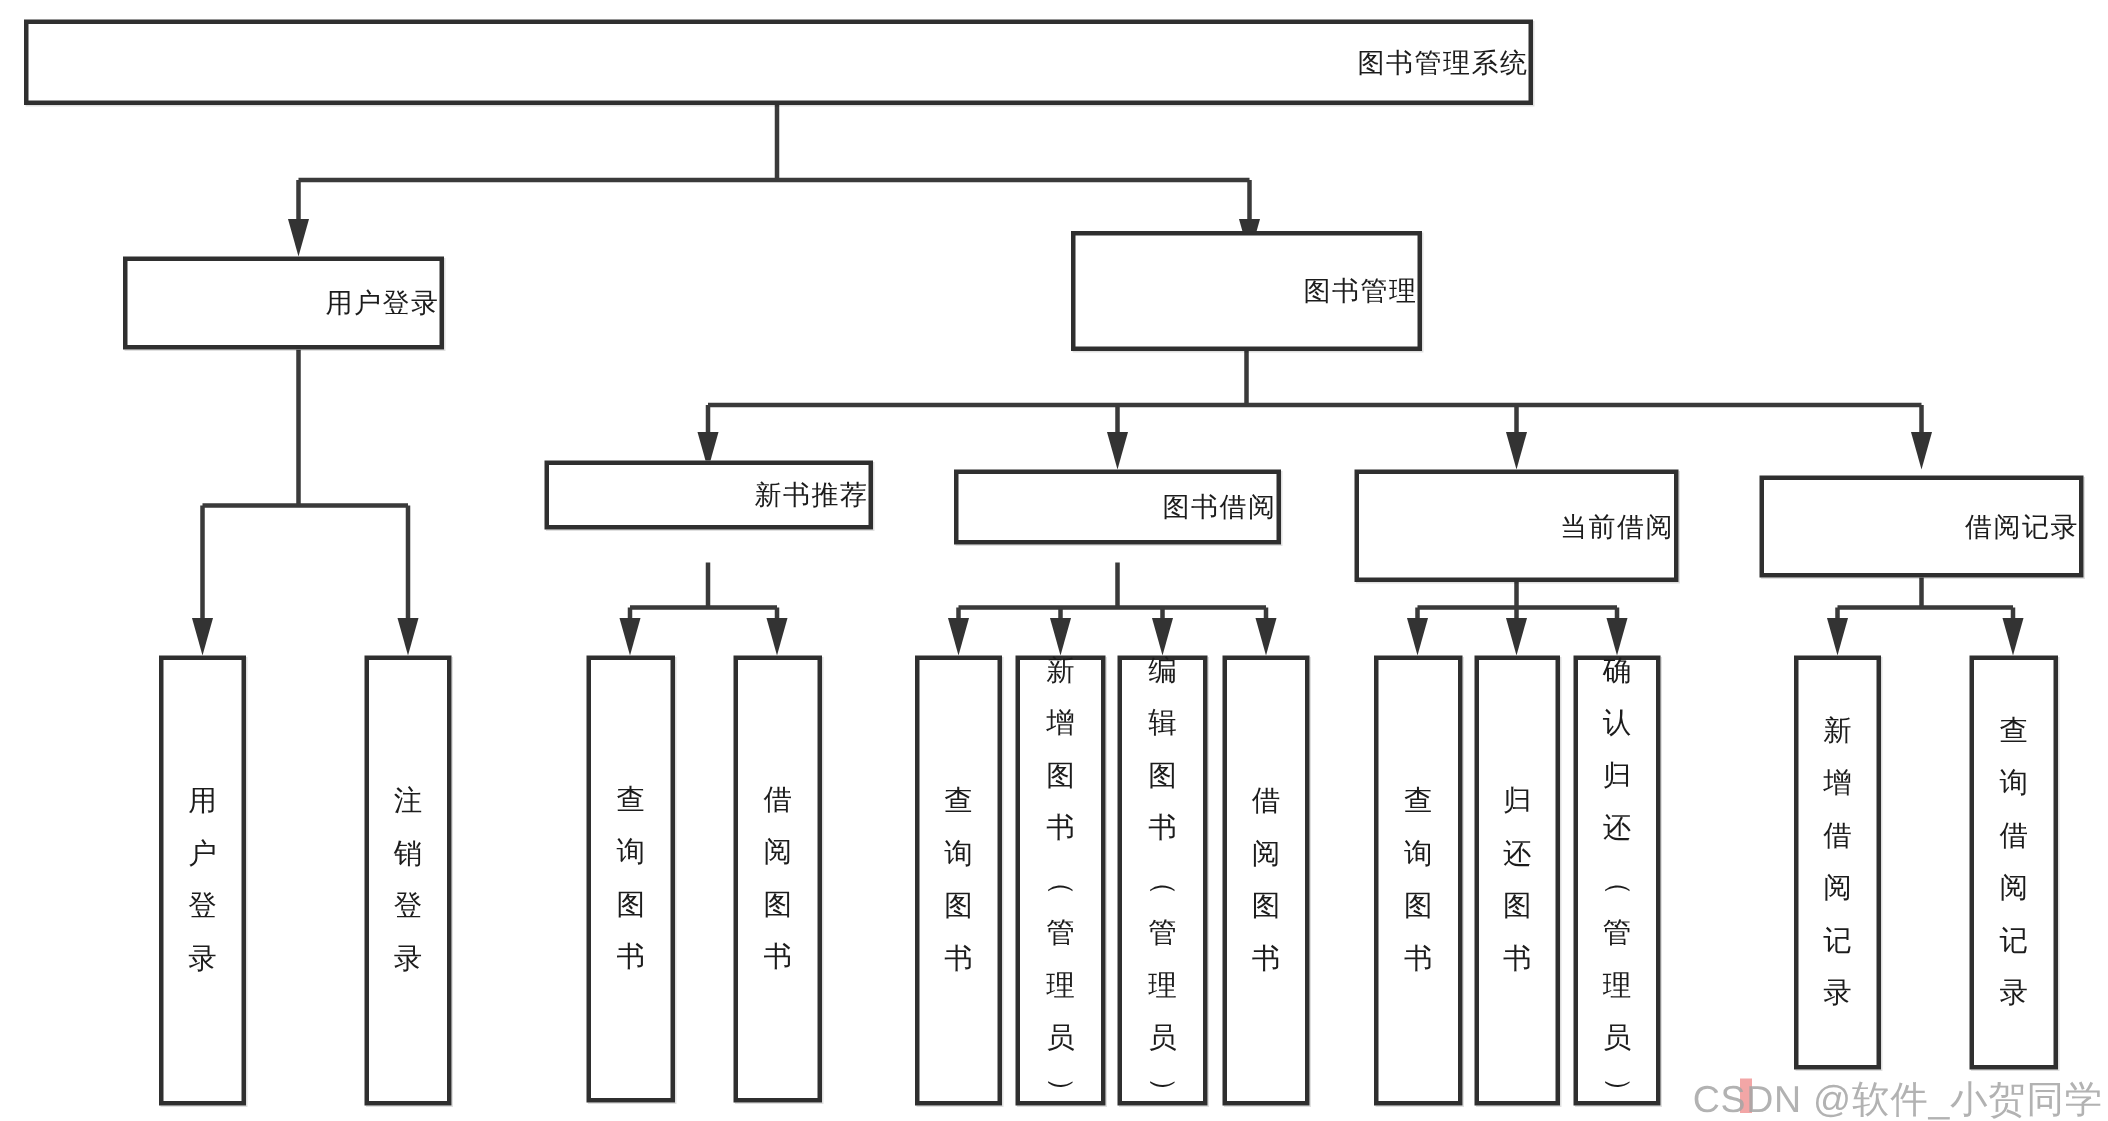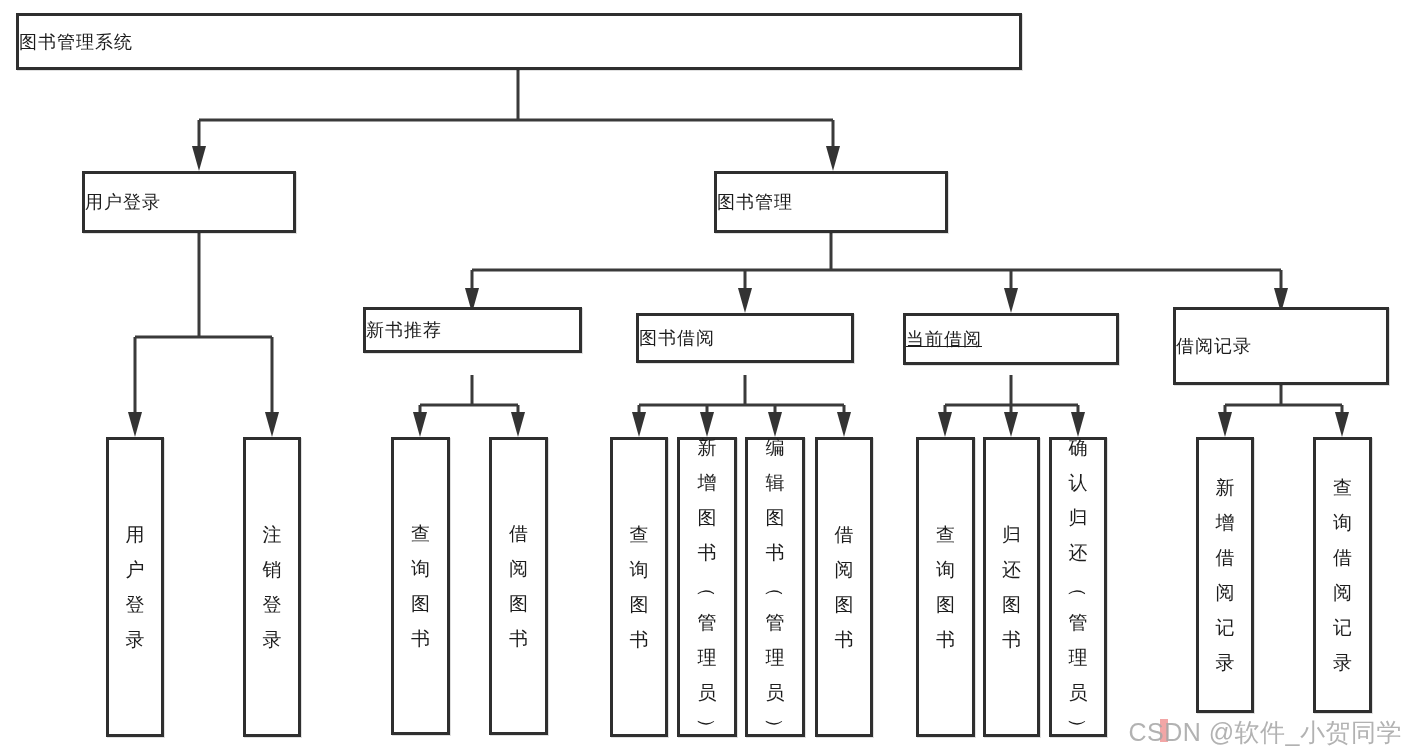--- a/index.html
+++ b/index.html
@@ -9,21 +9,21 @@
     background:#ffffff;
     font-family:"Liberation Sans","DejaVu Sans",sans-serif;
     overflow:hidden;
   }
   .connector-layer{position:absolute;left:0;top:0;width:1405px;height:747px;z-index:1;}
   .node{
     position:absolute;
     box-sizing:border-box;
     border:3px solid #2f2f2f;
     background:#ffffff;
-    display:flex;align-items:center;justify-content:flex-start;
+    display:flex;align-items:center;justify-content:flex-end;
     color:#1c1c1c;
     z-index:2;
     box-shadow:1px 1px 0 rgba(0,0,0,0.12);
   }
   .hnode{font-size:18px;letter-spacing:1px;}
   .vnode{z-index:2;}
   .vnode .vlabel{
     display:flex;flex-direction:column;align-items:center;justify-content:center;
     width:100%;height:100%;
     font-size:19px;color:#1c1c1c;
@@ -85,34 +85,34 @@
     </g>
   </svg>
 
   <div class="node hnode" style="left:16px;top:13px;width:1006px;height:57px;">
     <span>图书管理系统</span>
   </div>
 
   <div class="node hnode" style="left:82px;top:171px;width:214px;height:62px;">
     <span>用户登录</span>
   </div>
-  <div class="node hnode" style="left:714px;top:171px;width:234px;height:62px;">
+  <div class="node hnode" style="left:714px;top:154px;width:234px;height:80px;">
     <span>图书管理</span>
   </div>
 
   <div class="node hnode" style="left:363px;top:307px;width:219px;height:46px;">
     <span>新书推荐</span>
   </div>
   <div class="node hnode" style="left:636px;top:313px;width:218px;height:50px;">
     <span>图书借阅</span>
   </div>
-  <div class="node hnode" style="left:903px;top:313px;width:216px;height:52px;text-decoration:underline;">
+  <div class="node hnode" style="left:903px;top:313px;width:216px;height:75px;">
     <span>当前借阅</span>
   </div>
-  <div class="node hnode" style="left:1173px;top:307px;width:216px;height:78px;">
+  <div class="node hnode" style="left:1173px;top:317px;width:216px;height:68px;">
     <span>借阅记录</span>
   </div>
 
   <div class="node vnode" style="left:106px;top:437px;width:58px;height:300px;">
     <span class="vlabel">
         <span class="vchar">用</span>
         <span class="vchar">户</span>
         <span class="vchar">登</span>
         <span class="vchar">录</span>
       </span>

